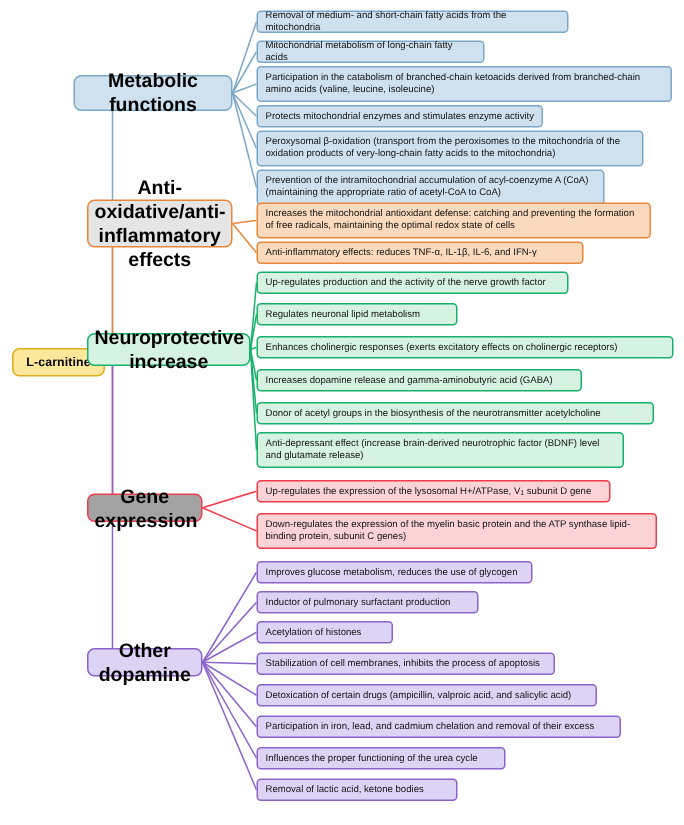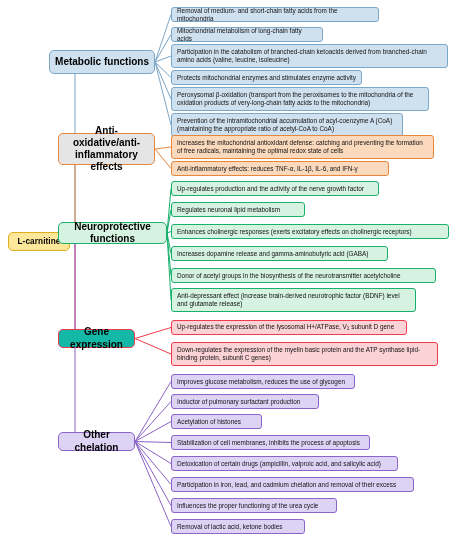--- a/index.html
+++ b/index.html
@@ -49,21 +49,21 @@
     text-align: center;
     font-weight: bold;
     font-size: 8.2px;
     letter-spacing: 0.1px;
   }
 
   
   .branch {
     justify-content: center;
     text-align: center;
-    font-size: 10px;
+    font-size: 13px;
     font-weight: 600;
     border-radius: 5px;
     padding: 2px 4px;
   }
 
   
   .leaf {
     font-size: 6.4px;
     padding: 2px 4px 2px 5px;
     border-radius: 3px;
@@ -147,51 +147,51 @@
       <div class="node branch" style="left: 58px; top: 133px; width: 97px; height: 32px; background: #e5e5e5; border-color: rgb(232, 134, 60);">
         <span class="node-text">Anti-oxidative/anti-inflammatory effects</span>
       </div>
       <div class="node leaf" style="left: 171px; top: 135px; width: 263px; height: 24px; background: rgb(251, 217, 189); border-color: rgb(232, 134, 60);">
         <span class="node-text">Increases the mitochondrial antioxidant defense: catching and preventing the formation of free radicals, maintaining the optimal redox state of cells</span>
       </div>
       <div class="node leaf" style="left: 171px; top: 161px; width: 218px; height: 15px; background: rgb(251, 217, 189); border-color: rgb(232, 134, 60);">
         <span class="node-text">Anti-inflammatory effects: reduces TNF-α, IL-1β, IL-6, and IFN-γ</span>
       </div>
       <div class="node branch" style="left: 58px; top: 222px; width: 109px; height: 22px; background: rgb(214, 242, 225); border-color: rgb(24, 176, 107);">
-        <span class="node-text">Neuroprotective functions</span>
+        <span class="node-text">Neuroprotective increase</span>
       </div>
       <div class="node leaf" style="left: 171px; top: 181px; width: 208px; height: 15px; background: rgb(214, 242, 225); border-color: rgb(24, 176, 107);">
         <span class="node-text">Up-regulates production and the activity of the nerve growth factor</span>
       </div>
       <div class="node leaf" style="left: 171px; top: 202px; width: 134px; height: 15px; background: rgb(214, 242, 225); border-color: rgb(24, 176, 107);">
         <span class="node-text">Regulates neuronal lipid metabolism</span>
       </div>
       <div class="node leaf" style="left: 171px; top: 224px; width: 278px; height: 15px; background: rgb(214, 242, 225); border-color: rgb(24, 176, 107);">
         <span class="node-text">Enhances cholinergic responses (exerts excitatory effects on cholinergic receptors)</span>
       </div>
       <div class="node leaf" style="left: 171px; top: 246px; width: 217px; height: 15px; background: rgb(214, 242, 225); border-color: rgb(24, 176, 107);">
         <span class="node-text">Increases dopamine release and gamma-aminobutyric acid (GABA)</span>
       </div>
       <div class="node leaf" style="left: 171px; top: 268px; width: 265px; height: 15px; background: rgb(214, 242, 225); border-color: rgb(24, 176, 107);">
         <span class="node-text">Donor of acetyl groups in the biosynthesis of the neurotransmitter acetylcholine</span>
       </div>
       <div class="node leaf" style="left: 171px; top: 288px; width: 245px; height: 24px; background: rgb(214, 242, 225); border-color: rgb(24, 176, 107);">
         <span class="node-text">Anti-depressant effect (increase brain-derived neurotrophic factor (BDNF) level and glutamate release)</span>
       </div>
-      <div class="node branch" style="left: 58px; top: 329px; width: 77px; height: 19px; background: #14b8a6; border-color: rgb(239, 59, 74);">
+      <div class="node branch" style="left: 58px; top: 329px; width: 77px; height: 19px; background: #a3a3a3; border-color: rgb(239, 59, 74);">
         <span class="node-text">Gene expression</span>
       </div>
       <div class="node leaf" style="left: 171px; top: 320px; width: 236px; height: 15px; background: rgb(251, 210, 214); border-color: rgb(239, 59, 74);">
         <span class="node-text">Up-regulates the expression of the lysosomal H+/ATPase, V<sub>1</sub> subunit D gene</span>
       </div>
       <div class="node leaf" style="left: 171px; top: 342px; width: 267px; height: 24px; background: rgb(251, 210, 214); border-color: rgb(239, 59, 74);">
         <span class="node-text">Down-regulates the expression of the myelin basic protein and the ATP synthase lipid-binding protein, subunit C genes)</span>
       </div>
       <div class="node branch" style="left: 58px; top: 432px; width: 77px; height: 19px; background: rgb(221, 212, 245); border-color: rgb(139, 99, 201);">
-        <span class="node-text">Other chelation</span>
+        <span class="node-text">Other dopamine</span>
       </div>
       <div class="node leaf" style="left: 171px; top: 374px; width: 184px; height: 15px; background: rgb(221, 212, 245); border-color: rgb(139, 99, 201);">
         <span class="node-text">Improves glucose metabolism, reduces the use of glycogen</span>
       </div>
       <div class="node leaf" style="left: 171px; top: 394px; width: 148px; height: 15px; background: rgb(221, 212, 245); border-color: rgb(139, 99, 201);">
         <span class="node-text">Inductor of pulmonary surfactant production</span>
       </div>
       <div class="node leaf" style="left: 171px; top: 414px; width: 91px; height: 15px; background: rgb(221, 212, 245); border-color: rgb(139, 99, 201);">
         <span class="node-text">Acetylation of histones</span>
       </div>

